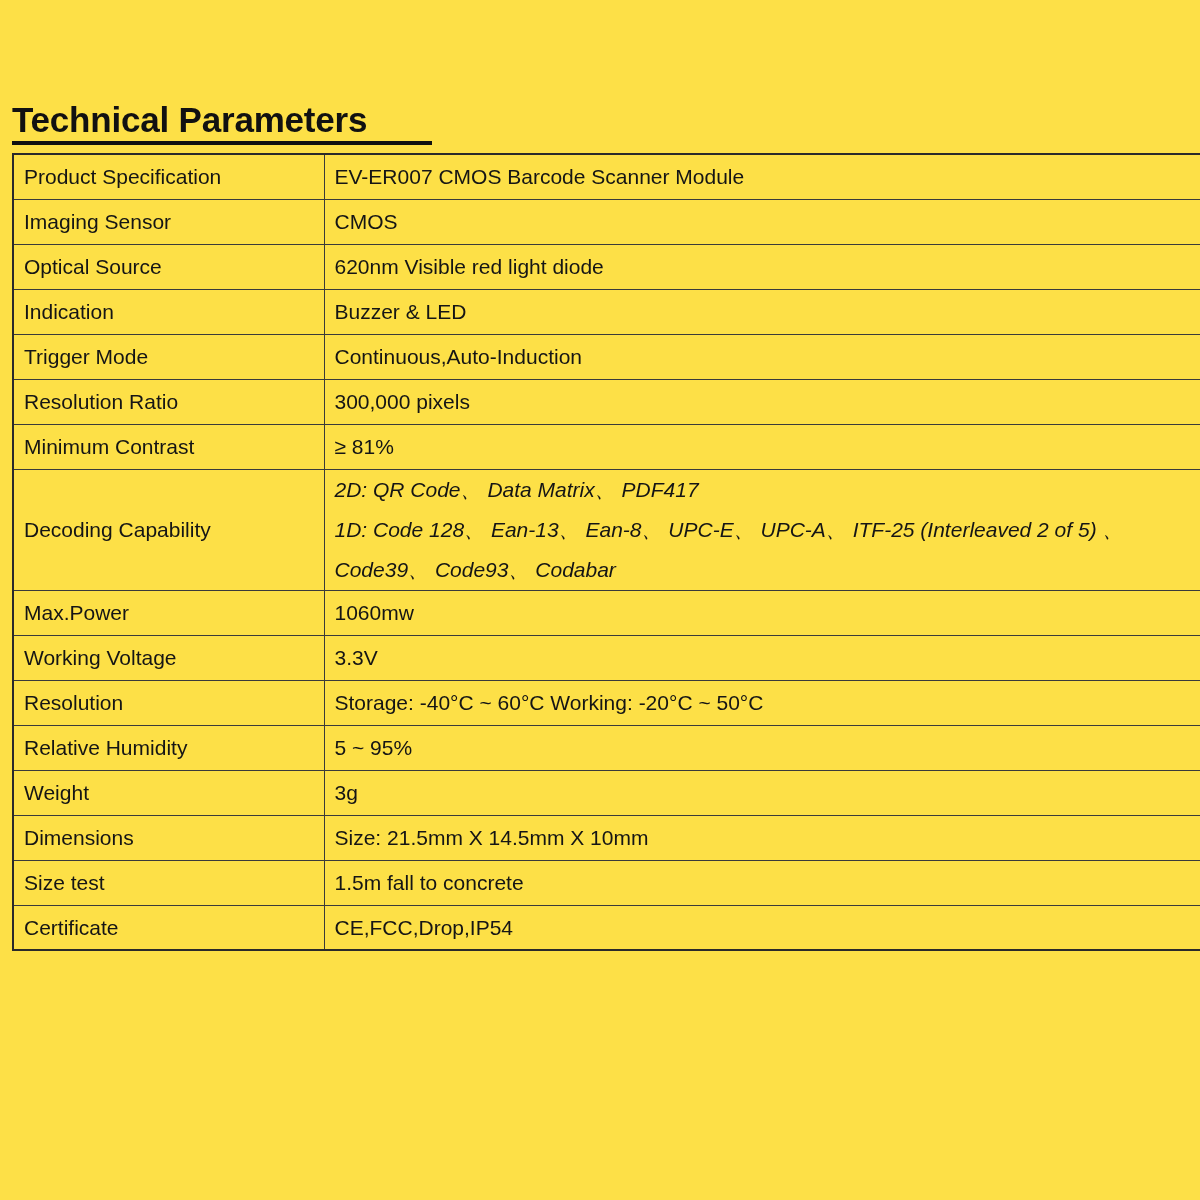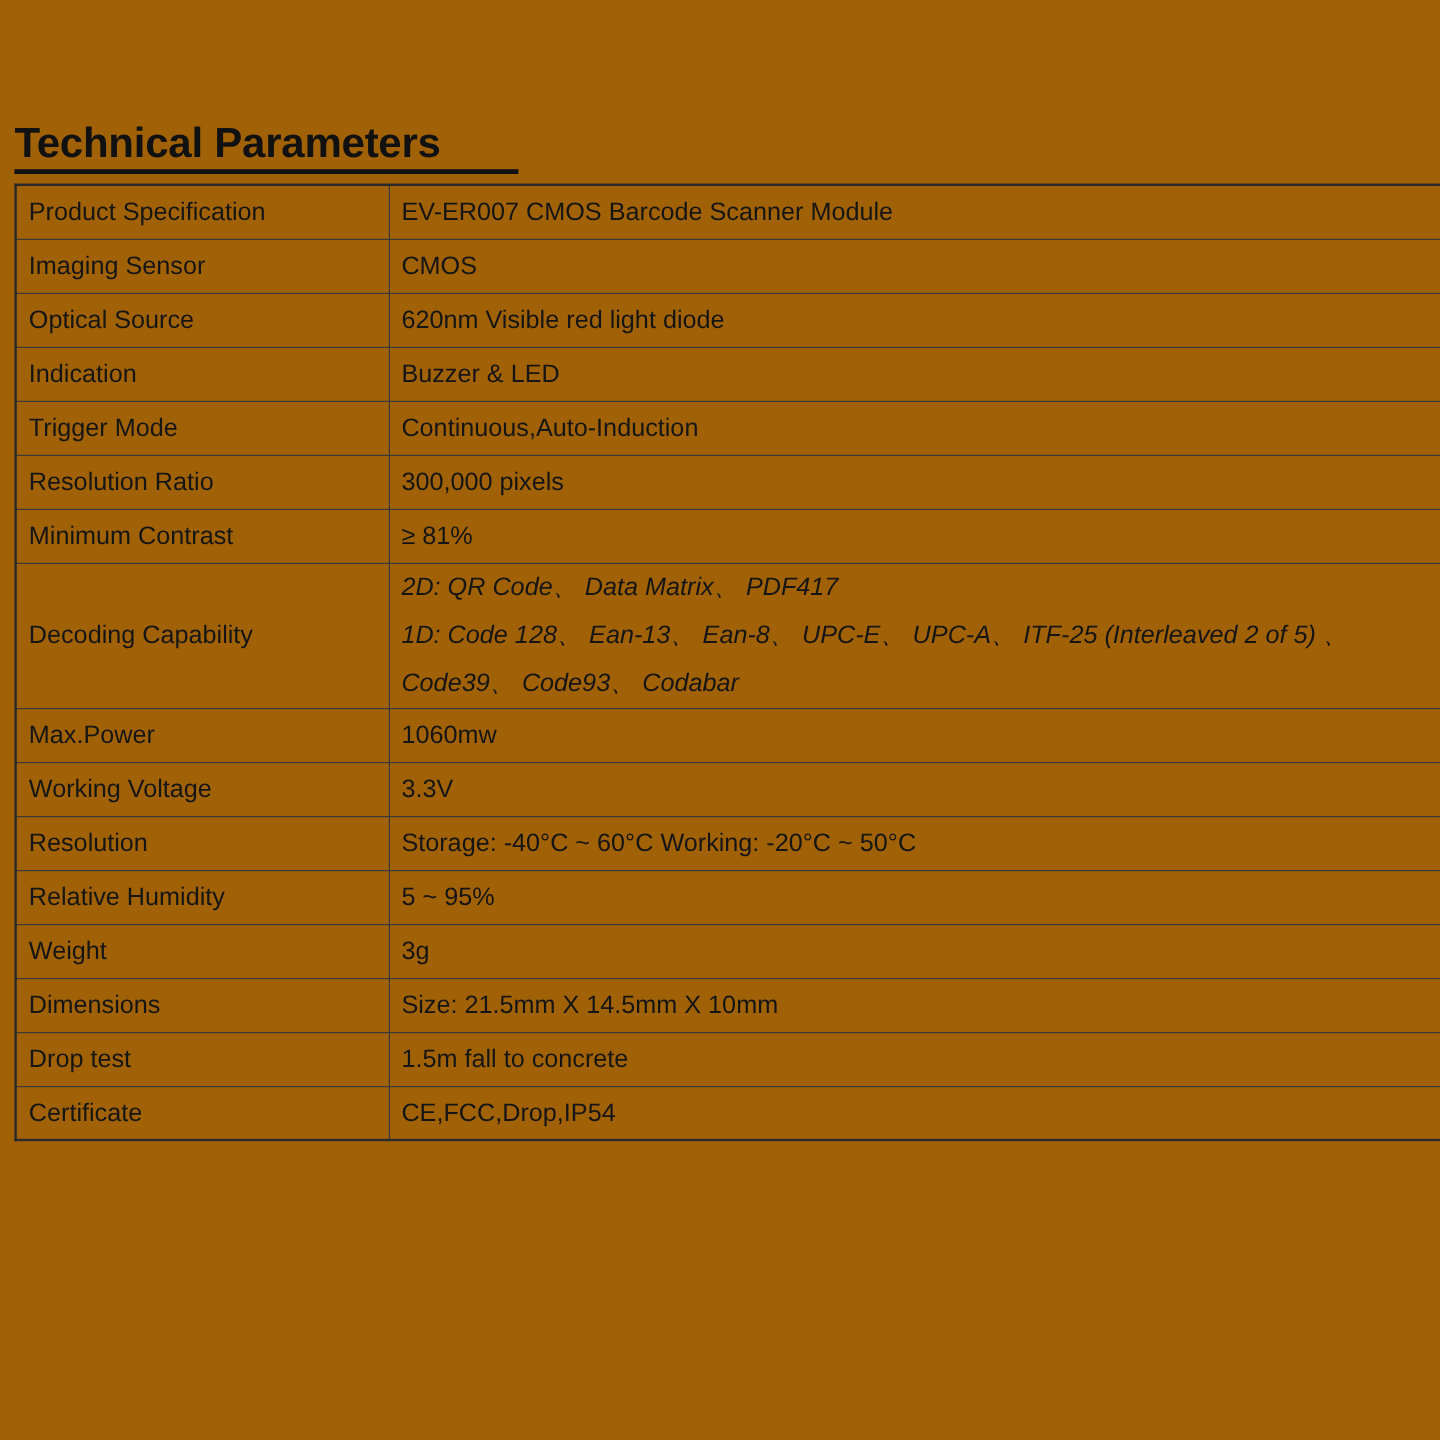--- a/index.html
+++ b/index.html
@@ -15,21 +15,21 @@
     overflow: hidden;
     position: relative;
   }
 
   .page {
     position: absolute;
     left: 0;
     top: 0;
     width: 1200px;
     height: 1200px;
-    background: #a16207;
+    background: #fde047;
   }
 
   
   .title-wrap {
     position: absolute;
     left: 12px;
     top: 100px;
     width: 420px;
   }
   .title {
@@ -179,21 +179,21 @@
         <td class="col-label nowrap">Weight</td>
         <td class="col-value nowrap">3g</td>
       </tr>
 
       <tr>
         <td class="col-label nowrap">Dimensions</td>
         <td class="col-value nowrap">Size: 21.5mm X 14.5mm X 10mm</td>
       </tr>
 
       <tr>
-        <td class="col-label nowrap">Drop  test</td>
+        <td class="col-label nowrap">Size  test</td>
         <td class="col-value nowrap">1.5m fall to concrete</td>
       </tr>
 
       <tr>
         <td class="col-label nowrap">Certificate</td>
         <td class="col-value nowrap">CE,FCC,Drop,IP54</td>
       </tr>
 
     </tbody>
   </table>

